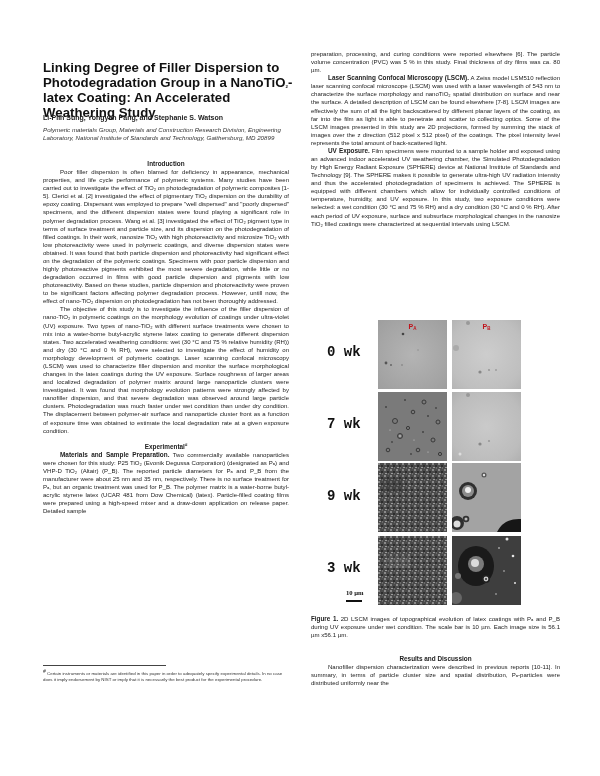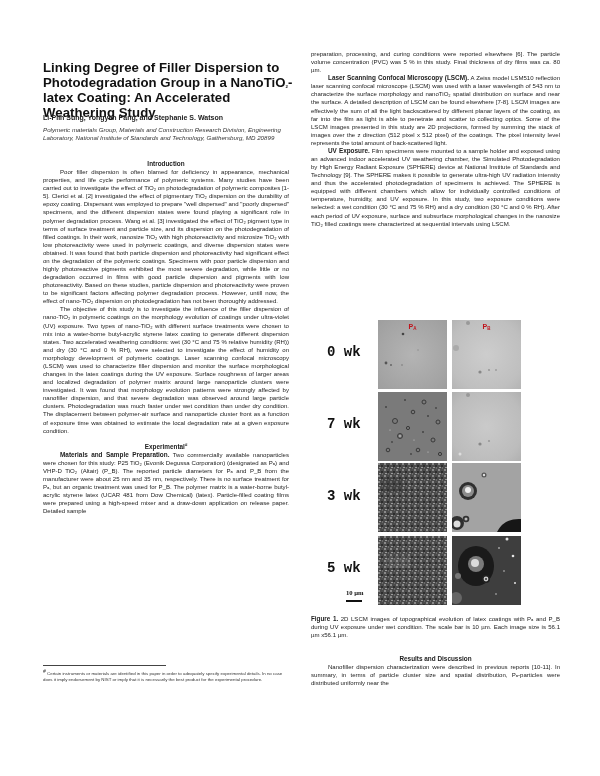--- a/index.html
+++ b/index.html
@@ -75,22 +75,22 @@
 
   <div class="col col-right" style="height:262px; overflow:hidden;">
     <p class="noindent">preparation, processing, and curing conditions were reported elsewhere [6]. The particle volume concentration (PVC) was 5 % in this study.  Final thickness of dry films was ca. 80 µm.</p>
     <p><span class="lead">Laser Scanning Confocal Microscopy (LSCM).</span><span> A Zeiss model LSM510 reflection laser scanning confocal microscope (LSCM) was used with a laser wavelength of 543 nm to characterize the surface morphology and nanoTiO₂ spatial distribution on surface and near the surface. A detailed description of LSCM can be found elsewhere [7-8]. LSCM images are effectively the sum of all the light backscattered by different planar layers of the coating, as far into the film as light is able to penetrate and scatter to collecting optics. Some of the LSCM images presented in this study are 2D projections, formed by summing the stack of images over the z direction (512 pixel x 512 pixel) of the coatings. The pixel intensity level represents the total amount of back-scattered light.</span></p>
     <p><span class="lead">UV Exposure.</span><span> Film specimens were mounted to a sample holder and exposed using an advanced indoor accelerated UV weathering chamber, the Simulated Photodegradation by High Energy Radiant Exposure (SPHERE) device at National Institute of Standards and Technology [9]. The SPHERE makes it possible to generate ultra-high UV radiation intensity and thus the accelerated photodegradation of specimens is achieved. The SPHERE is equipped with different chambers which allow for individually controlled conditions of temperature, humidity, and UV exposure. In this study, two exposure conditions were selected: a wet condition (30 °C and 75 % RH) and a dry condition (30 °C and 0 % RH). After each period of UV exposure, surface and subsurface morphological changes in the nanosize TiO₂ filled coatings were characterized at sequential intervals using LSCM.</span></p>
   </div>
 
   <div class="figure">
     <div class="row-label" style="top:26px">0 wk</div>
     <div class="row-label" style="top:98px">7 wk</div>
-    <div class="row-label" style="top:170px">3 wk</div>
-    <div class="row-label" style="top:242px">5 wk</div>
+    <div class="row-label" style="top:170px">9 wk</div>
+    <div class="row-label" style="top:242px">3 wk</div>
 
     <div class="panel" style="left:67px; top:2px; background:radial-gradient(circle at 50% 50%, #b4b4b4, #a5a5a5 70%, #9e9e9e);">
       <div class="panel-tag"><span>P</span><sub>A</sub></div>
       <svg width="69" height="69" style="position:absolute;left:0;top:0">
           <circle cx="25" cy="14" r="1.3" fill="#444"></circle>
           <circle cx="8" cy="43" r="1.4" fill="#555"></circle>
           <circle cx="13" cy="45" r="1" fill="#666"></circle>
           <circle cx="24" cy="45" r="0.8" fill="#777"></circle>
           <circle cx="40" cy="30" r="0.7" fill="#888"></circle>
         </svg>

